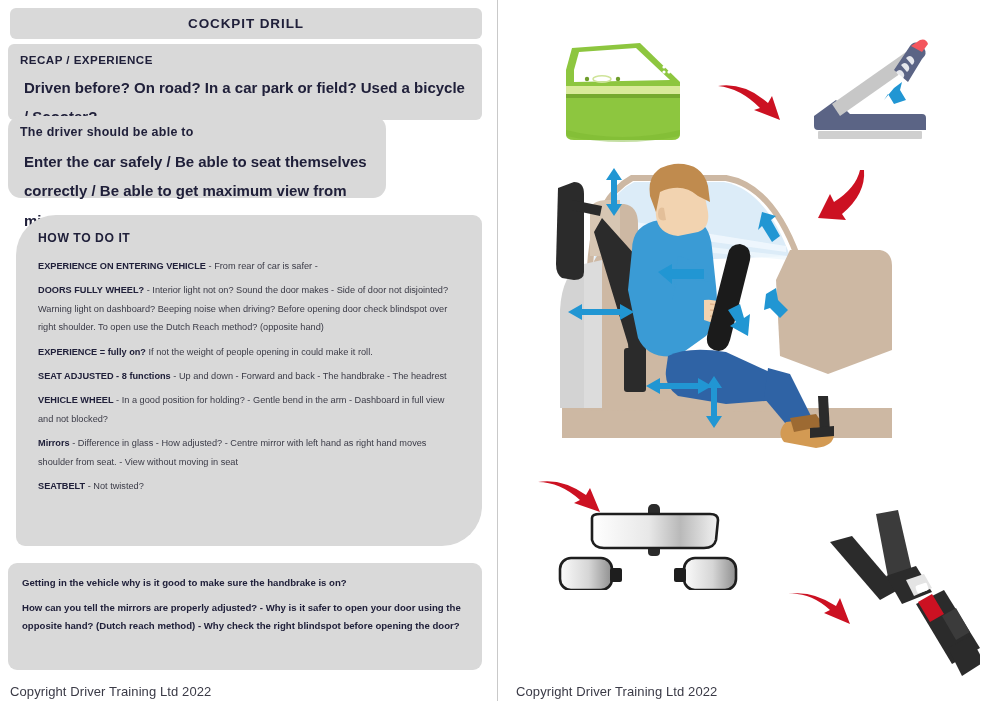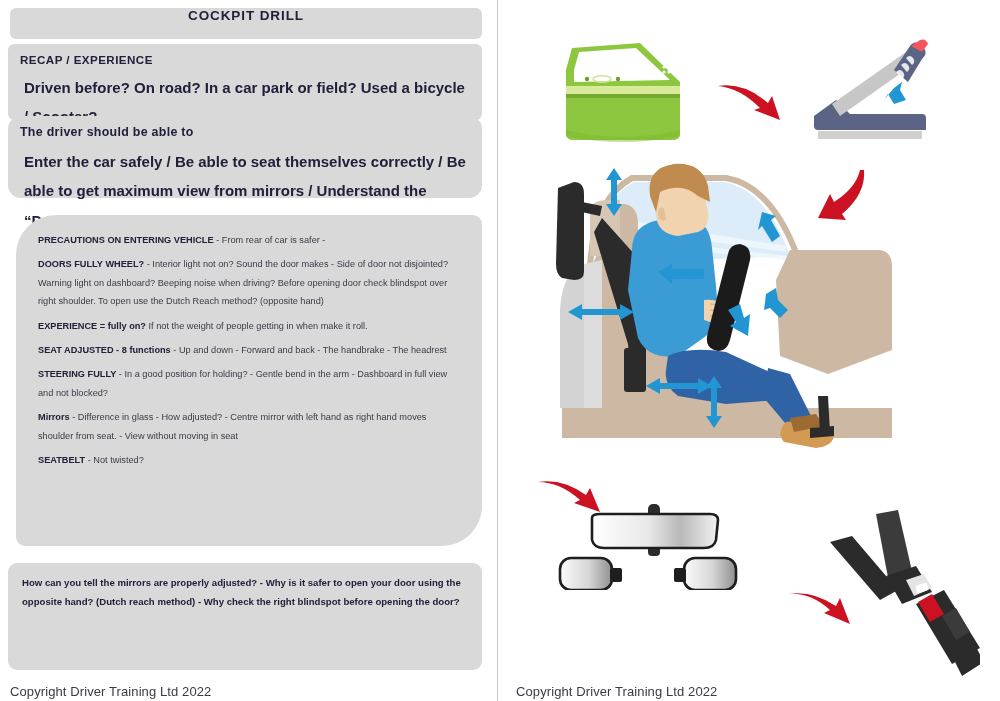--- a/index.html
+++ b/index.html
@@ -24,32 +24,32 @@
 
   .box{
     position:absolute;
     background:#d9d9d9;
     box-sizing:border-box;
   }
 
   .title-box{
     left:10px;top:8px;width:472px;height:31px;
     border-radius:6px;
-    display:flex;align-items:flex-start;justify-content:center;
+    display:flex;align-items:center;justify-content:center;
   }
   .title-box .txt{
     font-size:13.5px;font-weight:bold;letter-spacing:.9px;color:#20203a;
   }
 
   .recap-box{
     left:8px;top:44px;width:474px;height:76px;border-radius:6px;
     padding:9px 12px;
   }
   .driver-box{
-    left:8px;top:116px;width:474px;height:82px;border-radius:13px;
+    left:8px;top:116px;width:378px;height:82px;border-radius:13px;
     padding:9px 12px;
   }
   .how-box{
     left:16px;top:215px;width:466px;height:331px;
     border-radius:40px 9px 40px 9px;
     padding:16px 22px;
   }
   .questions-box{
     left:8px;top:563px;width:474px;height:107px;border-radius:9px;
     padding:11px 14px;
@@ -105,33 +105,35 @@
       <p class="hdr">RECAP / EXPERIENCE</p>
       <p class="body-bold">Driven before? On road? In a car park or field? Used a bicycle / Scooter?</p>
     </div>
 
     <div class="box driver-box">
       <p class="hdr-lg">The driver should be able to</p>
       <p class="body-bold">Enter the car safely / Be able to seat themselves correctly / Be able to get maximum view from mirrors / Understand the “Dutch Reach” Method</p>
     </div>
 
     <div class="box how-box">
+      <p class="hdr-how">HOW TO DO IT</p>
       <div id="how-list">
-          <p class="how-item"><b>PRECAUTIONS ON ENTERING VEHICLE</b><span> - From rear of car is safer -</span></p>
+          <p class="how-item"><b>EXPERIENCE ON ENTERING VEHICLE</b><span> - From rear of car is safer -</span></p>
           <p class="how-item"><b>DOORS FULLY WHEEL?</b><span> - Interior light not on? Sound the door makes - Side of door not disjointed? Warning light on dashboard? Beeping noise when driving? Before opening door check blindspot over right shoulder. To open use the Dutch Reach method? (opposite hand)</span></p>
-          <p class="how-item"><b>EXPERIENCE = fully on?</b><span> If not the weight of people getting in when make it roll.</span></p>
+          <p class="how-item"><b>EXPERIENCE = fully on?</b><span> If not the weight of people opening in could make it roll.</span></p>
           <p class="how-item"><b>SEAT ADJUSTED - 8 functions</b><span> - Up and down - Forward and back - The handbrake - The headrest</span></p>
-          <p class="how-item"><b>STEERING FULLY</b><span> - In a good position for holding? - Gentle bend in the arm - Dashboard in full view and not blocked?</span></p>
+          <p class="how-item"><b>VEHICLE WHEEL</b><span> - In a good position for holding? - Gentle bend in the arm - Dashboard in full view and not blocked?</span></p>
           <p class="how-item"><b>Mirrors</b><span> - Difference in glass - How adjusted? - Centre mirror with left hand as right hand moves shoulder from seat. - View without moving in seat</span></p>
           <p class="how-item"><b>SEATBELT</b><span> - Not twisted?</span></p>
         </div>
     </div>
 
     <div class="box questions-box">
       <div id="q-list">
+          <p class="q-line">Getting in the vehicle why is it good to make sure the handbrake is on?</p>
           <p class="q-line">How can you tell the mirrors are properly adjusted? - Why is it safer to open your door using the opposite hand? (Dutch reach method) - Why check the right blindspot before opening the door?</p>
         </div>
     </div>
 
     <div class="copyright copy-left">Copyright Driver Training Ltd 2022</div>
   </div>
 
   <div class="right">
 
     <svg class="art" style="left:54px;top:30px;" width="140" height="120" viewBox="0 0 140 120">

